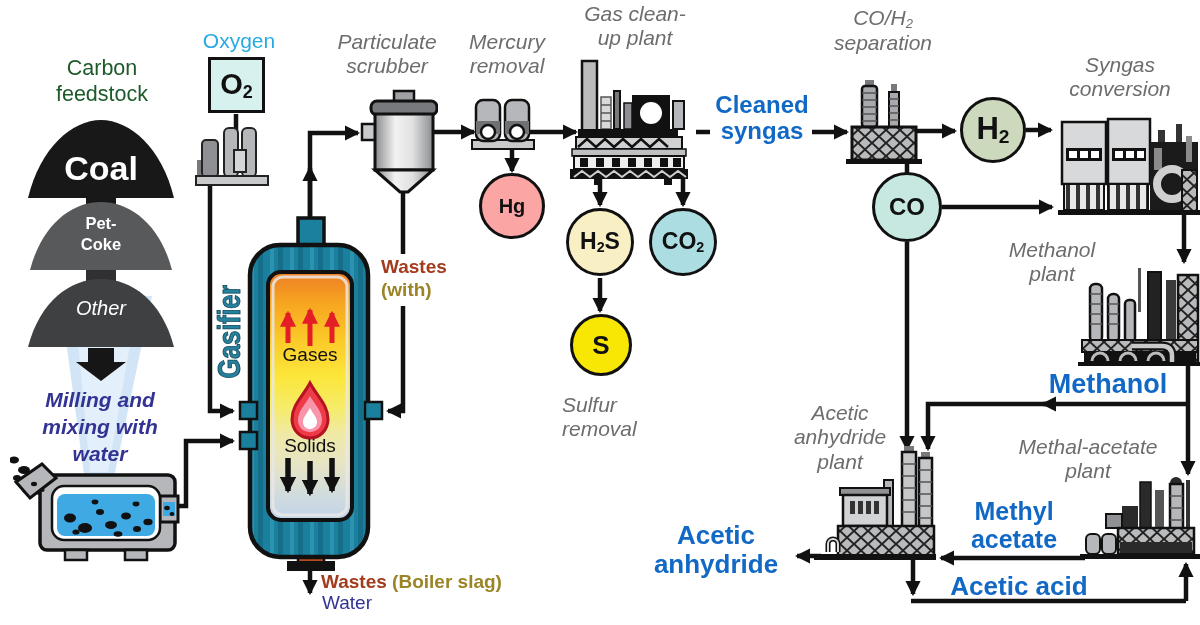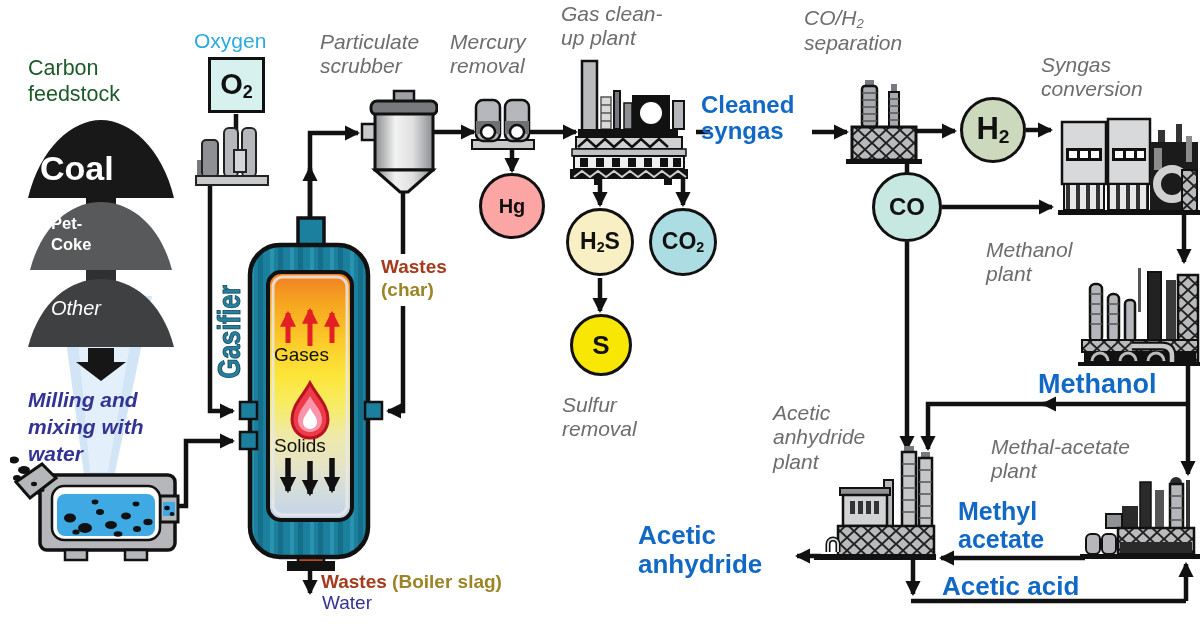--- a/index.html
+++ b/index.html
@@ -3,21 +3,21 @@
 <meta charset="utf-8">
 <style>
   html,body{margin:0;padding:0;background:#fff;}
   .canvas{
     position:relative;width:1200px;height:625px;background:#fff;overflow:hidden;
     font-family:"Liberation Sans",sans-serif;
   }
   .canvas svg{position:absolute;z-index:2;}
   svg.overlay{left:0;top:0;z-index:1;}
   .lbl{position:absolute;z-index:3;line-height:1.16;}
-  .center{text-align:left;}
+  .center{text-align:center;}
   .gray{color:#6d6d6d;font-style:italic;font-size:21px;}
   .blue{color:#1169c5;font-weight:bold;font-size:25px;line-height:1.1;}
   .green{color:#1d5a2a;font-size:21.5px;line-height:1.2;}
   .cyan{color:#29aae1;font-size:21px;}
   .navy{color:#333394;}
   .rust{color:#a33b1c;font-weight:bold;}
   .gold{color:#9b8426;font-weight:bold;}
   .white-bold{color:#fff;font-weight:bold;}
   .sb{font-size:0.62em;vertical-align:-0.22em;}
   .chem-circle{
@@ -489,21 +489,21 @@
       <div>anhydride</div>
   </div>
   <div class="lbl blue center" style="left:942px;top:572px;width:154px;font-size:26px">Acetic acid</div>
   <div class="lbl gray" style="left:562px;top:393px;width:110px;text-align:left">
     <div>Sulfur</div>
       <div>removal</div>
   </div>
 
   <div class="lbl" style="left:381px;top:256px;width:100px;font-size:19px;line-height:1.2">
     <div class="rust">Wastes</div>
-    <div class="gold">(char)</div>
+    <div class="gold">(with)</div>
   </div>
   <div class="lbl" style="left:321px;top:571px;white-space:nowrap;font-size:19px">
     <span class="rust">Wastes</span>
     <span class="gold">(Boiler slag)</span>
   </div>
   <div class="lbl navy" style="left:322px;top:592px;font-size:19px">Water</div>
 
 </div>
 
 </body></html>

